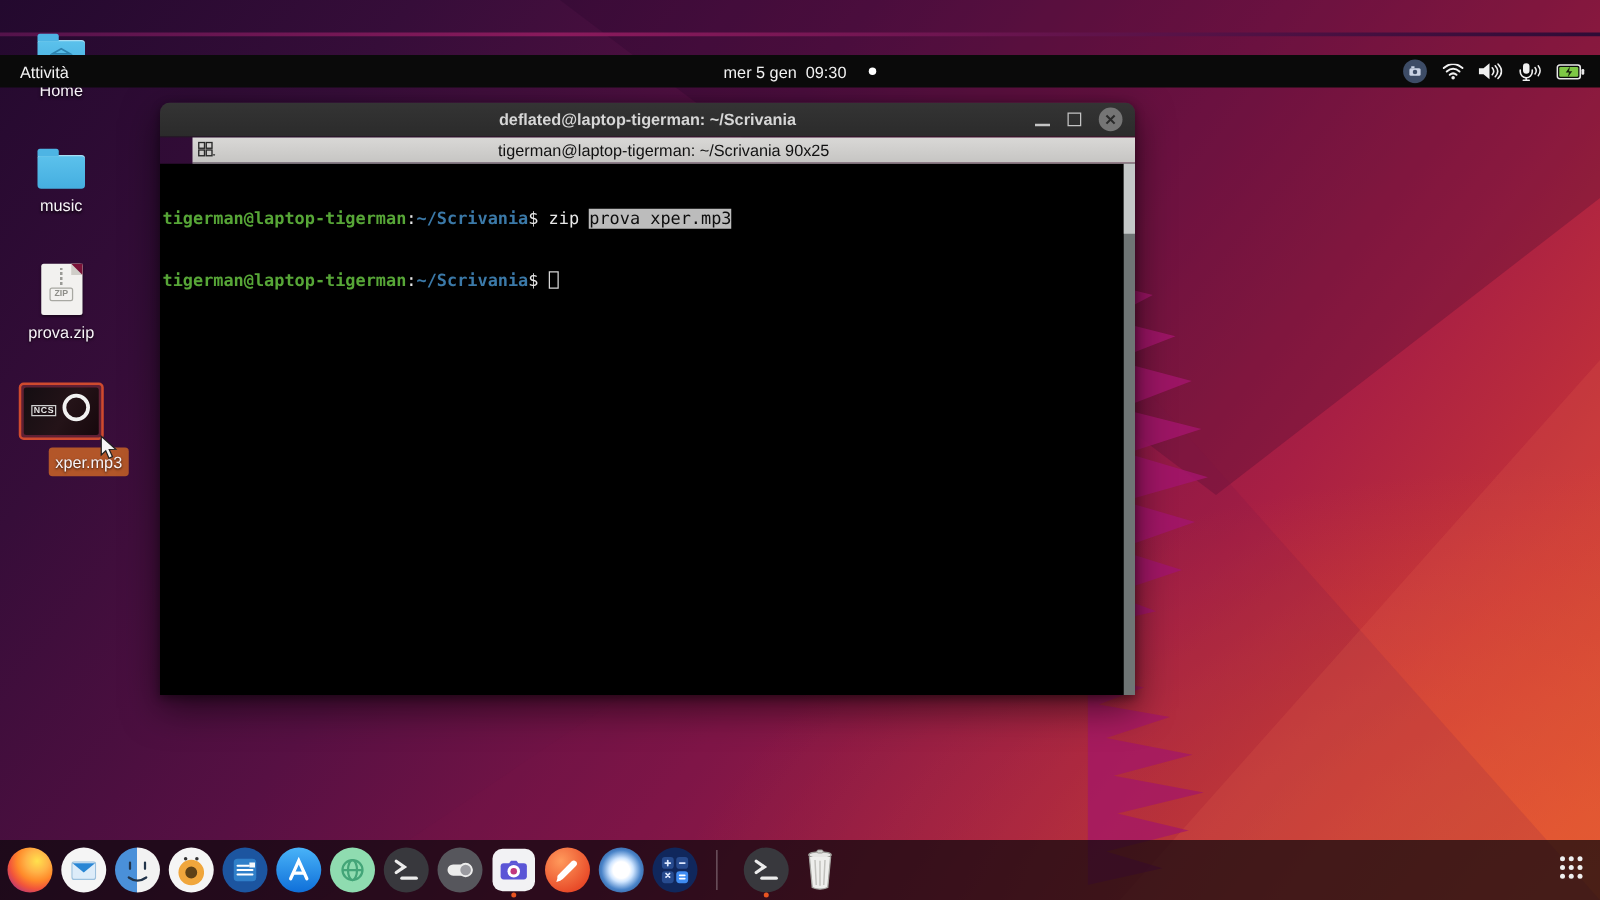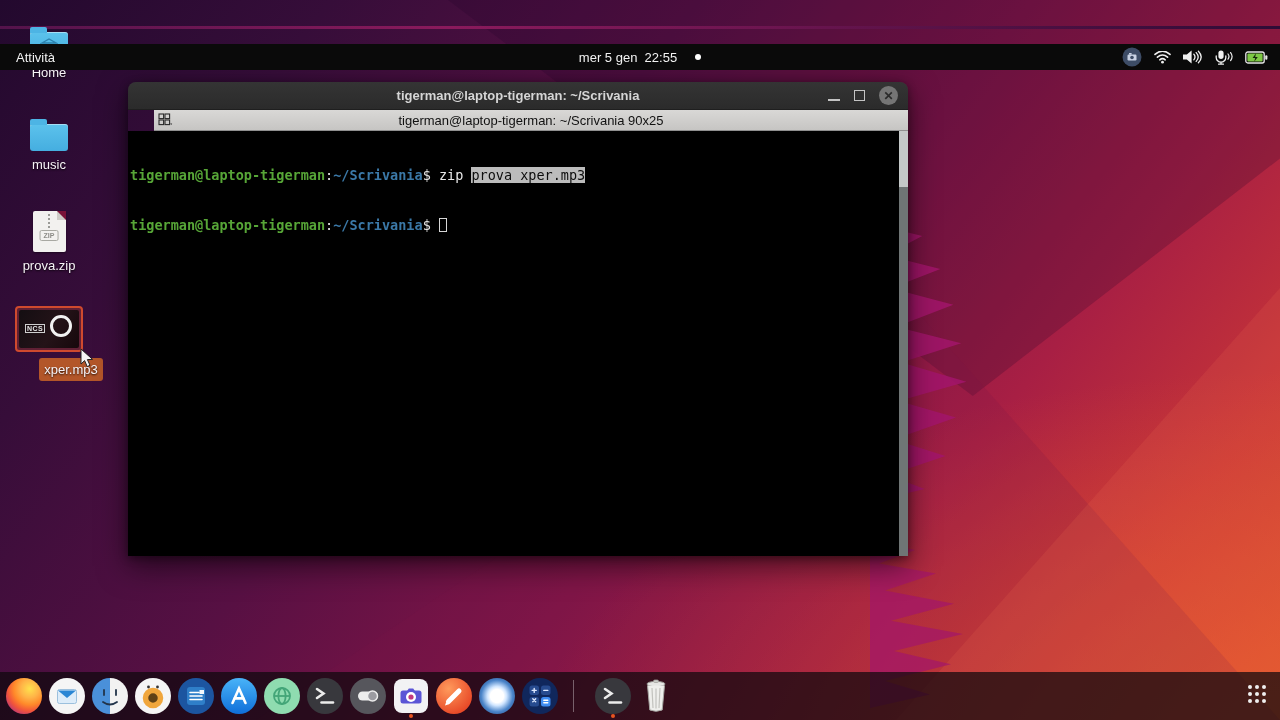--- a/index.html
+++ b/index.html
@@ -128,21 +128,21 @@
     <div class="facet f3"></div>
     <div class="facet f1"></div>
     <div class="spike s1"></div>
     <div class="spike s2"></div>
     <div class="topglow"></div>
   </div>
 
   <div class="topbar">
     <div class="tb-activities">Attività</div>
     <div class="tb-center">
-      <div class="tb-clock">mer 5 gen  22:55</div>
+      <div class="tb-clock">mer 5 gen  09:30</div>
       <div class="tb-dot"></div>
     </div>
     <div class="tb-right">
       <svg width="20" height="20" viewBox="0 0 20 20">
         <circle cx="10" cy="10" r="9.5" fill="#3d4c66"></circle>
         <rect x="5.5" y="7.5" width="9" height="6" rx="1.2" fill="#c9d2e4"></rect>
         <rect x="7" y="6" width="2.6" height="1.6" fill="#c9d2e4"></rect>
         <circle cx="10" cy="10.5" r="1.8" fill="#3d4c66"></circle>
       </svg>
       <svg width="17" height="13" viewBox="0 0 17 13" fill="none" stroke="#f0f0f0" stroke-width="1.6" stroke-linecap="round">
@@ -202,21 +202,21 @@
     </div>
     <div class="lbl sel-lbl">xper.mp3</div>
   </div>
 
   <svg class="mcursor" width="15" height="20" viewBox="0 0 15 20">
     <path d="M1 1 L1 16 L4.6 12.6 L7.2 18.6 L10 17.3 L7.4 11.6 L12.6 11.4 Z" fill="#f5f5f5" stroke="#222" stroke-width="1"></path>
   </svg>
 
   <div class="term-win">
     <div class="titlebar">
-      <div class="title-text">tigerman@laptop-tigerman: ~/Scrivania</div>
+      <div class="title-text">deflated@laptop-tigerman: ~/Scrivania</div>
       <div class="win-controls">
         <div class="wc-min"></div>
         <div class="wc-max"></div>
         <div class="wc-close">✕</div>
       </div>
     </div>
     <div class="tabbar">
       <div class="tab-icon">
         <svg width="15" height="14" viewBox="0 0 15 14" fill="none" stroke="#2a2a2a" stroke-width="1.1">
           <rect x="1" y="1" width="4.6" height="4.6"></rect>

